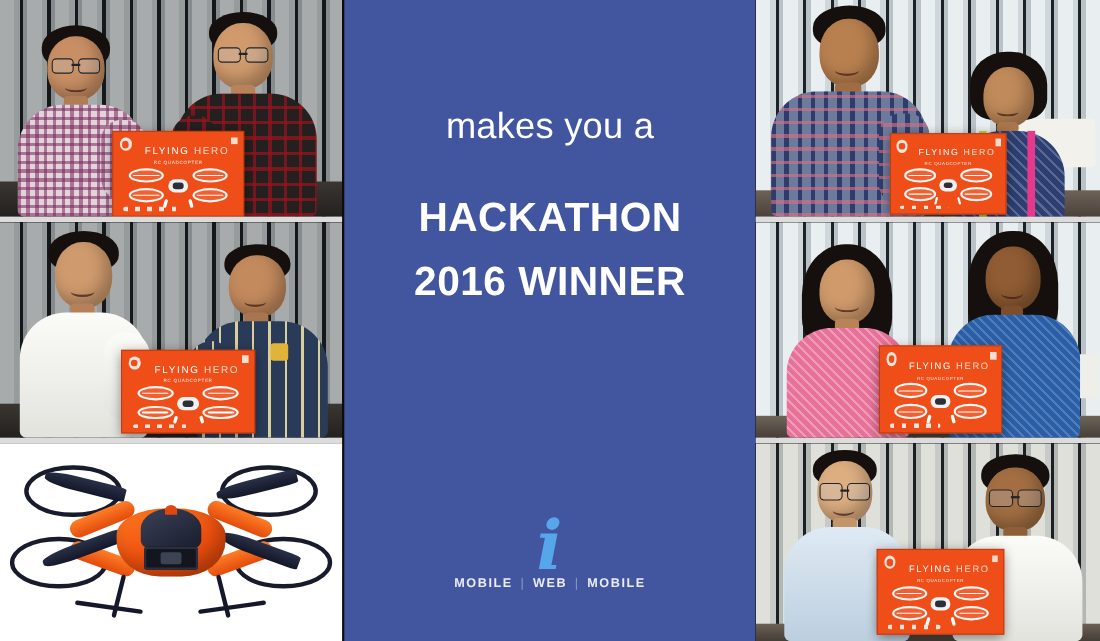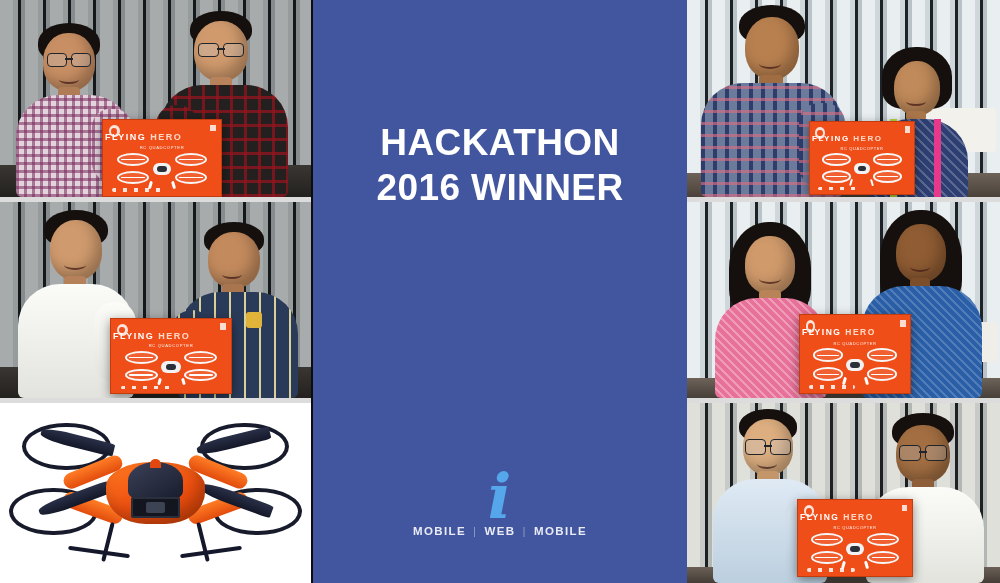--- a/index.html
+++ b/index.html
@@ -112,22 +112,22 @@
   }
   .box .bx-logo{
     position:absolute;left:5%;top:7%;width:9%;height:16%;
     border-radius:50%;background:rgba(255,255,255,.85);
   }
   .box .bx-logo::after{
     content:"";position:absolute;inset:22%;border-radius:50%;
     background:#f04e19;
   }
   .box .bx-title{
-    position:absolute;left:2px;right:0;top:16%;
-    color:#fff;font-weight:700;letter-spacing:1.5px;
+    position:absolute;left:16px;right:0;top:16%;text-align:center;
+    color:#fff;font-weight:400;letter-spacing:1.5px;
     font-family:"Liberation Sans",sans-serif;white-space:nowrap;
   }
   .box .bx-title em{color:#ffd9c6;font-style:normal;}
   .box .bx-sub{
     position:absolute;left:0;right:0;top:33%;text-align:center;
     color:rgba(255,255,255,.9);letter-spacing:.6px;white-space:nowrap;
   }
   .box .bx-dots{
     position:absolute;left:8%;bottom:5%;width:42%;height:5%;
     background:repeating-linear-gradient(90deg,rgba(255,255,255,.85) 0 4px,transparent 4px 11px);
@@ -231,21 +231,21 @@
   .headline{
     color:#fff;font-weight:300;font-size:33px;line-height:1.28;
     text-align:center;margin-top:93px;letter-spacing:.2px;
     font-family:"Liberation Sans",sans-serif;
   }
   .headline .l2{display:block;}
   .bigline{
     color:#fff;font-weight:700;font-size:37px;line-height:1.22;
     text-align:center;margin-top:27px;letter-spacing:.4px;
   }
-  .bigline span{display:block;}
+  .bigline span{display:block;margin-top:13px;}
 
   .logo-wrap{
     position:absolute;left:0;right:0;bottom:46px;text-align:center;
   }
   .logo-mark{
     display:inline-flex;align-items:baseline;justify-content:center;
   }
   .logo-i{
     font-family:"DejaVu Serif",serif;font-style:italic;font-weight:700;
     font-size:62px;line-height:.8;color:#55a6ea;
@@ -392,20 +392,21 @@
         <div class="d-leg l1"></div>
         <div class="d-leg l2"></div>
         <div class="d-skid s1"></div>
         <div class="d-skid s2"></div>
       </div>
     </div>
   </div>
 
   <div class="center">
     <div class="headline">
+      <span class="l2">makes you a</span>
     </div>
     <div class="bigline">
       <span>HACKATHON</span>
       <span>2016 WINNER</span>
     </div>
 
     <div class="logo-wrap">
       <div class="logo-mark">
         <span class="logo-i">i</span>
       </div>

